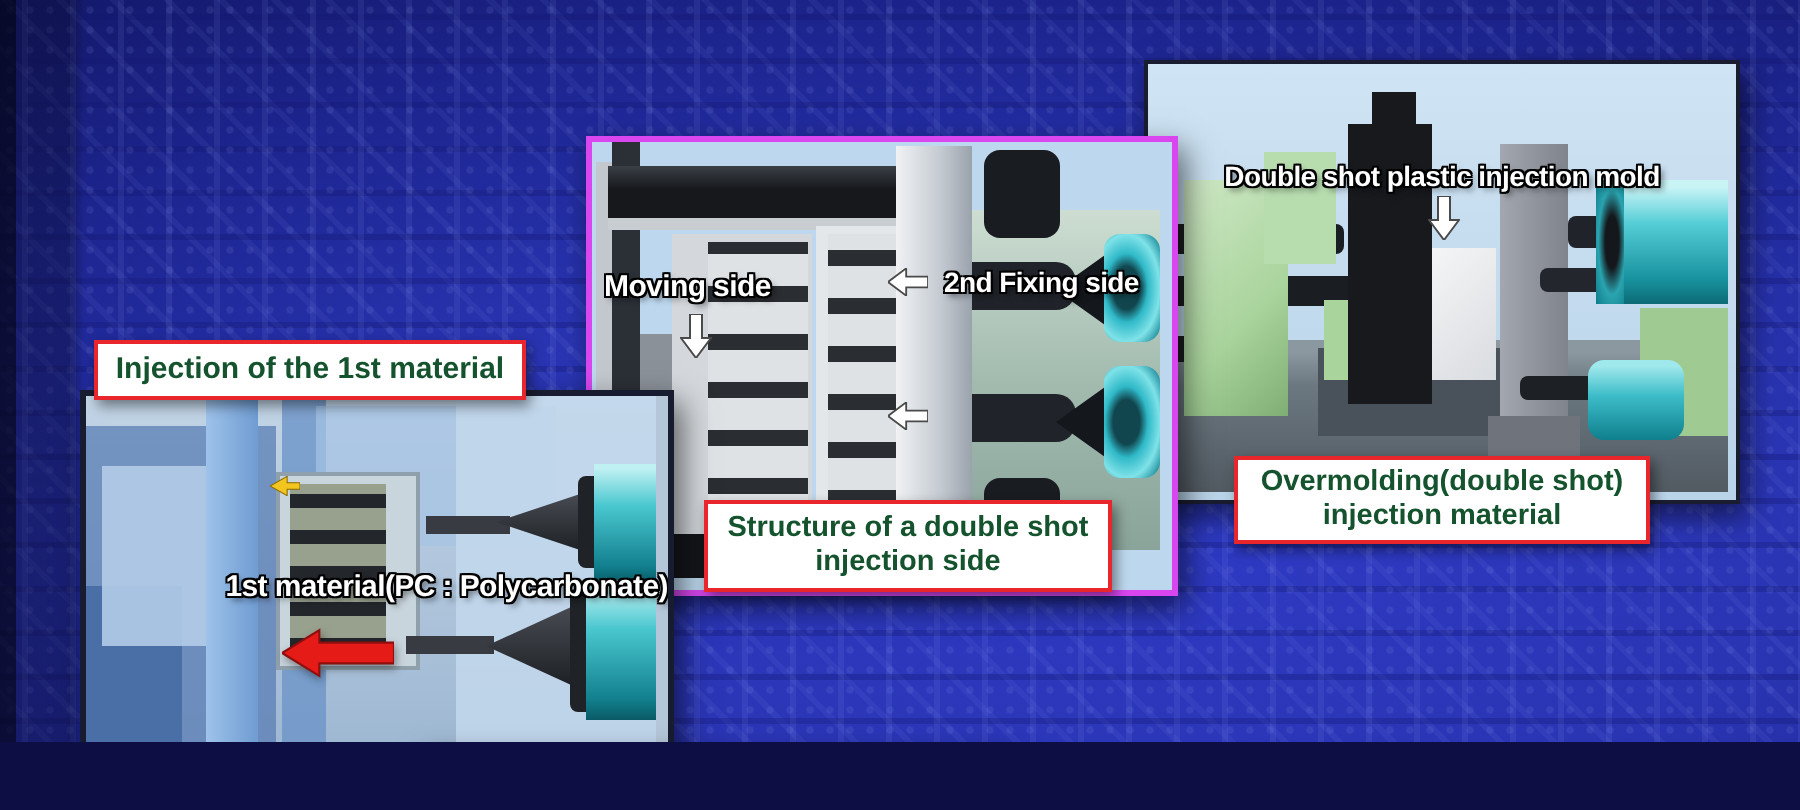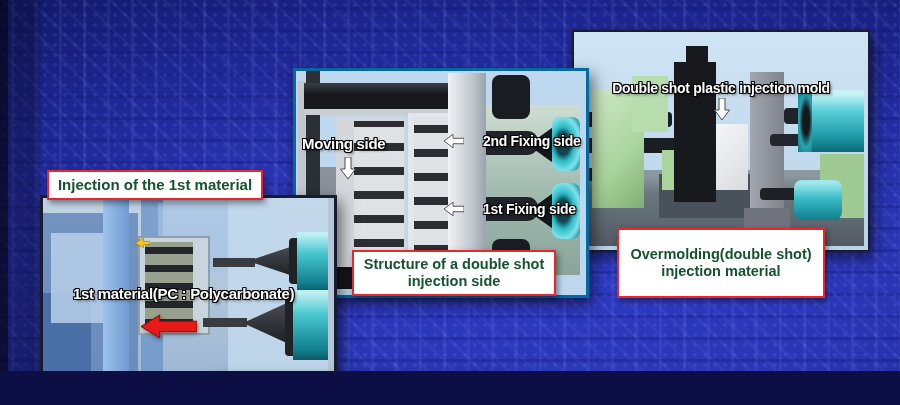--- a/index.html
+++ b/index.html
@@ -21,21 +21,21 @@
   
   .panel{position:absolute;box-shadow:4px 6px 14px rgba(0,0,0,.55);}
   .pinner{position:absolute;inset:0;overflow:hidden;}
   .caption{position:absolute;z-index:6;background:#fff;border:2px solid #e8262c;
     color:#14532d;font-weight:bold;text-align:center;
     box-shadow:2px 3px 6px rgba(0,0,0,.45);line-height:1.18;}
   .outline-text{position:absolute;color:#fff;font-weight:bold;white-space:nowrap;
     letter-spacing:-0.3px;
     text-shadow:-1px -1px 0 #000,1px -1px 0 #000,-1px 1px 0 #000,1px 1px 0 #000,
                 -1px 0 0 #000,1px 0 0 #000,0 -1px 0 #000,0 1px 0 #000,2px 2px 3px rgba(0,0,0,.55);}
-  .arrowrow{position:absolute;display:flex;align-items:center;gap:19px;}
+  .arrowrow{position:absolute;display:flex;align-items:center;gap:8px;}
 
   
   #panelA{left:40px;top:195px;width:291px;height:206px;border:3px solid #181c30;background:#b4c6d8;z-index:3;}
   .lpA{left:0;top:0;width:285px;height:200px;background:linear-gradient(180deg,#c2d4e6,#9ab4d0);}
   .lpB{left:0;top:95px;width:48px;height:105px;background:#4a6ea6;}
   .lpC{left:0;top:15px;width:95px;height:180px;background:rgba(90,125,180,.75);}
   .lpD{left:8px;top:35px;width:70px;height:90px;background:rgba(178,204,232,.9);}
   .lpCol1{left:60px;top:0;width:26px;height:200px;background:linear-gradient(90deg,#9ec2ea,#6f9cd2);}
   .lpCol2{left:98px;top:0;width:22px;height:200px;background:rgba(109,149,200,.8);}
   .lpTop{left:115px;top:5px;width:120px;height:70px;background:rgba(165,195,228,.7);}
@@ -50,24 +50,24 @@
   .lpCyl1{left:254px;top:34px;width:31px;height:60px;
     background:linear-gradient(180deg,#bff0f2 4%,#49c7cf 35%,#12808e 85%,#0a5a66);}
   .lpRod2{left:160px;top:120px;width:44px;height:9px;background:#383c42;}
   .lpCone2{left:200px;top:103px;width:48px;height:44px;background:linear-gradient(180deg,#4a4e55,#1b1e22);
     clip-path:polygon(0 50%,100% 0,100% 100%);}
   .lpRing2{left:242px;top:96px;width:12px;height:62px;background:#1f2226;border-radius:4px;}
   .lpCyl2{left:250px;top:92px;width:35px;height:70px;
     background:linear-gradient(180deg,#bff0f2 4%,#49c7cf 35%,#12808e 85%,#0a5a66);}
   .lpYellow{left:92px;top:40px;width:15px;height:10px;}
   .lpRed{left:98px;top:116px;width:56px;height:25px;filter:drop-shadow(1px 2px 2px rgba(0,0,0,.4));}
-  .lpText{left:0;right:0;top:87px;text-align:left;font-size:15px;padding-left:30px;}
-
-  
-  #panelB{left:293px;top:68px;width:290px;height:224px;border:3px solid #0369a1;background:#bdd8ee;z-index:2;}
+  .lpText{left:0;right:0;top:87px;text-align:right;font-size:15px;padding-left:30px;}
+
+  
+  #panelB{left:293px;top:68px;width:290px;height:224px;border:3px solid #d946ef;background:#bdd8ee;z-index:2;}
   .mpSilver{left:2px;top:10px;width:8px;height:204px;background:#c3c8ce;}
   .mpDarkCol{left:10px;top:0;width:14px;height:218px;background:#2b2f36;}
   .mpTopBar{left:8px;top:12px;width:178px;height:26px;background:linear-gradient(180deg,#3a3f46,#16181c 45%);}
   .mpTopStrip{left:8px;top:38px;width:178px;height:6px;background:#c8cdd2;}
   .mpSlab1{left:40px;top:46px;width:70px;height:158px;background:#d4d8dc;}
   .mpSlot1{left:58px;top:50px;width:50px;height:150px;
     background:repeating-linear-gradient(0deg,#2a2d31 0 8px,#dfe2e5 8px 24px);}
   .mpGray{left:24px;top:96px;width:34px;height:108px;background:#8b9199;}
   .mpSlab2{left:112px;top:42px;width:48px;height:168px;background:#e4e7ea;}
   .mpSlot2{left:118px;top:46px;width:36px;height:160px;
@@ -132,21 +132,21 @@
   .bpDark{left:4px;top:6px;width:58px;height:22px;background:#3d5c8e;}
   .bpStripes{left:24px;top:3px;width:28px;height:25px;
     background:repeating-linear-gradient(90deg,#6ea0dc 0 4px,#2c4f86 4px 8px);}
   .bpGray{left:130px;top:8px;width:40px;height:20px;background:#92aec9;}
   .bpBar{left:8px;top:20px;width:200px;height:8px;background:#a9c0d6;}
   .bpPeach{left:212px;top:22px;width:44px;height:10px;background:#eccaa0;border-radius:6px 6px 0 0;}
 
   
   #labelInjection{left:47px;top:170px;width:208px;font-size:15px;padding:4px 2px;}
   #captionStructure{left:352px;top:250px;width:196px;font-size:14.5px;padding:4px 2px;}
-  #captionOvermold{left:617px;top:228px;width:200px;font-size:14.5px;padding:16px 2px;}
+  #captionOvermold{left:617px;top:228px;width:200px;font-size:14.5px;padding:3px 2px;}
 </style>
 </head>
 <body>
 
 <div id="stage">
   <div id="bg"></div>
 
   <div id="panelC" class="panel">
     <div class="pinner">
       <div class="abs rpBase"></div>
@@ -207,21 +207,20 @@
       <div class="arrowrow mpFix2">
         <svg width="20" height="14" viewBox="0 0 22 15">
           <path d="M0 7.5 L10 0 L10 4.5 L22 4.5 L22 10.5 L10 10.5 L10 15 Z" fill="#ffffff" stroke="#4a4a4a" stroke-width="1"></path>
         </svg>
         <span class="fixlabel">2nd Fixing side</span>
       </div>
       <div class="arrowrow mpFix1">
         <svg width="20" height="14" viewBox="0 0 22 15">
           <path d="M0 7.5 L10 0 L10 4.5 L22 4.5 L22 10.5 L10 10.5 L10 15 Z" fill="#ffffff" stroke="#4a4a4a" stroke-width="1"></path>
         </svg>
-        <span class="fixlabel">1st Fixing side</span>
       </div>
     </div>
   </div>
 
   <div id="panelA" class="panel">
     <div class="pinner">
       <div class="abs lpA"></div>
       <div class="abs lpC"></div>
       <div class="abs lpB"></div>
       <div class="abs lpD"></div>

